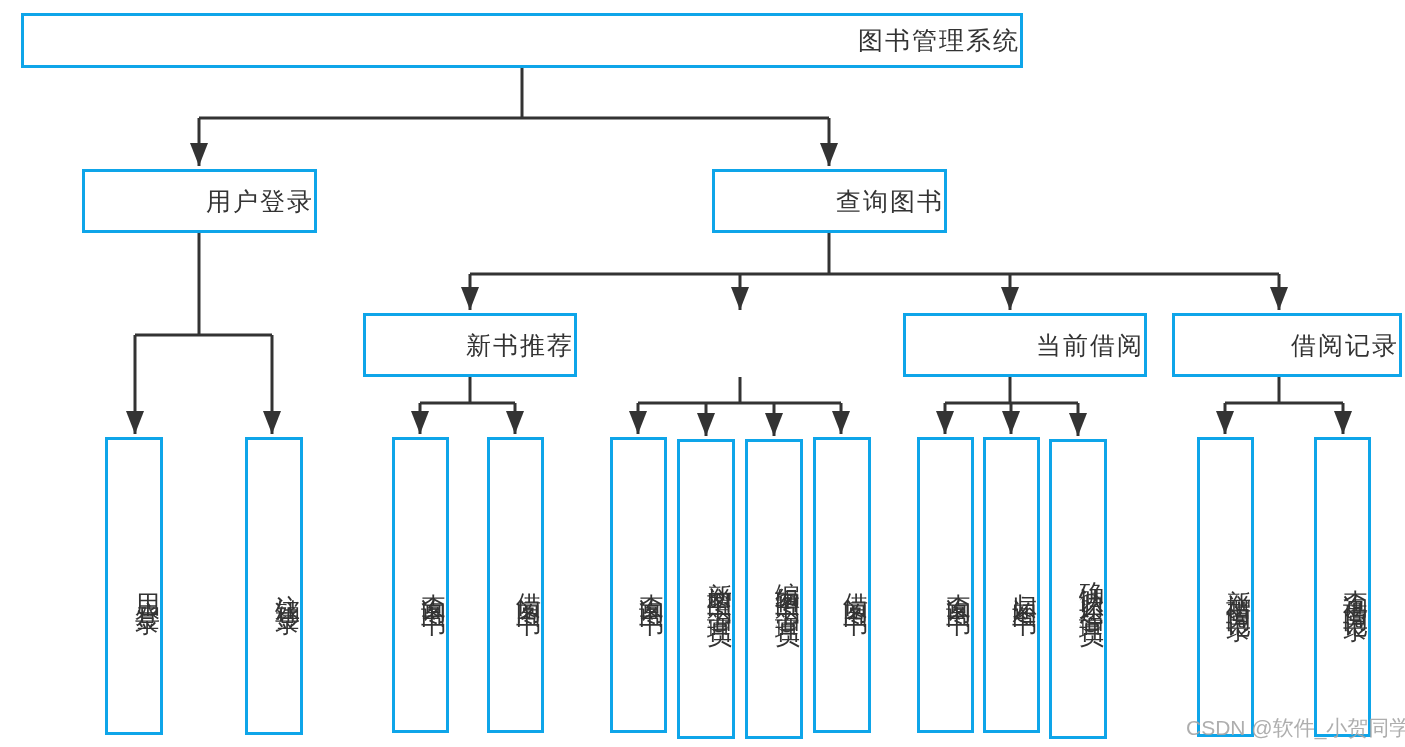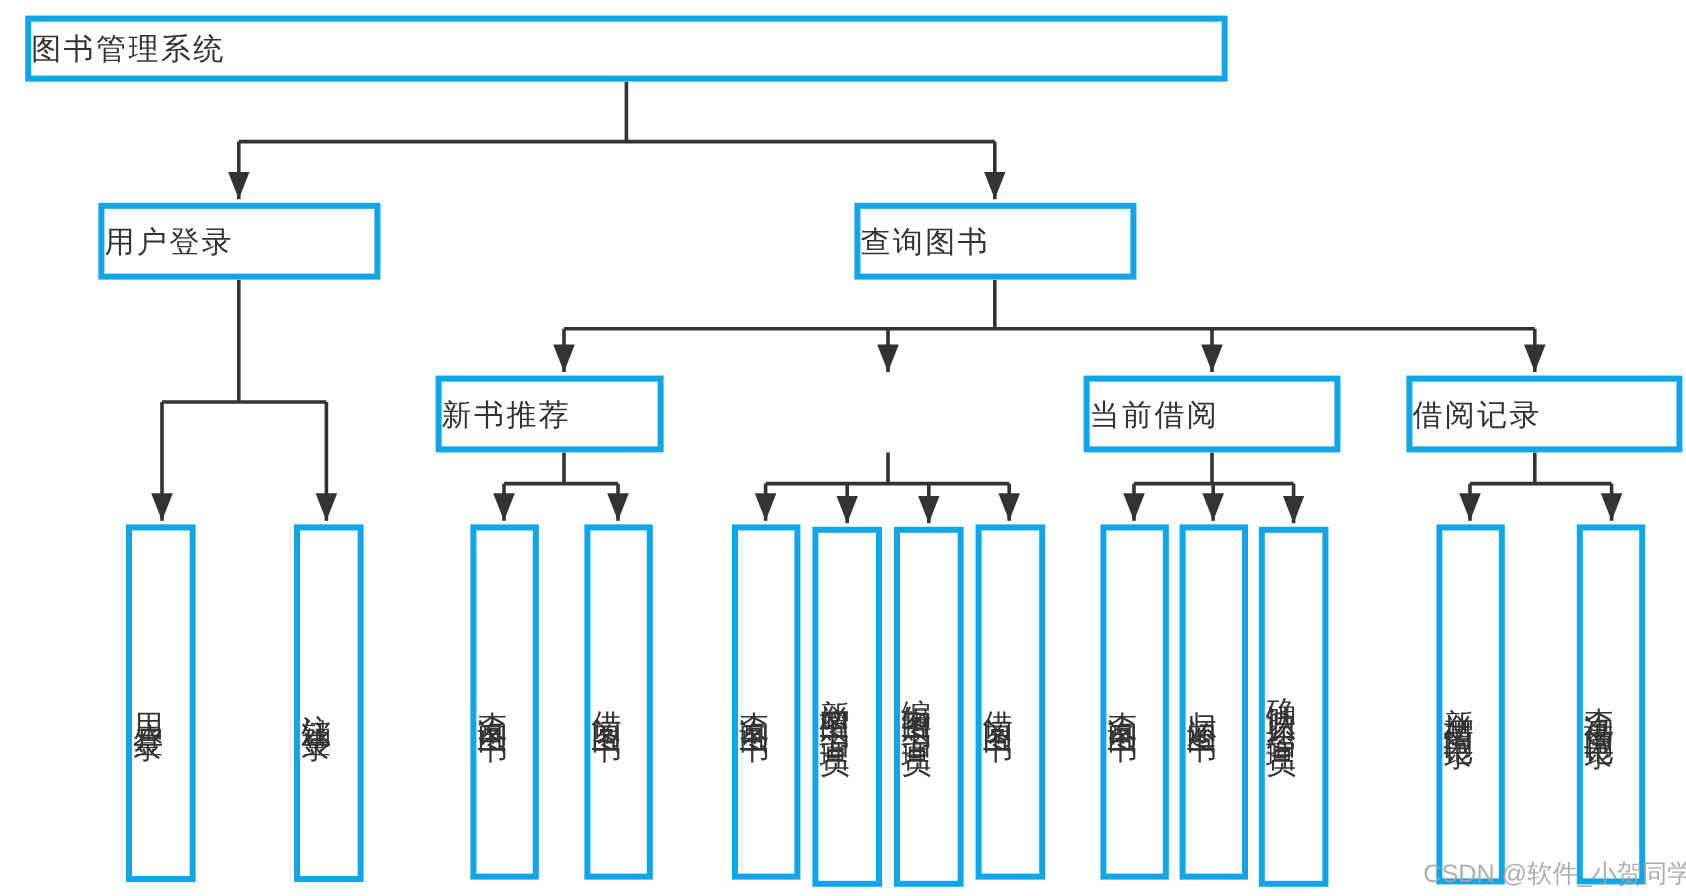--- a/index.html
+++ b/index.html
@@ -18,25 +18,25 @@
   #edges {
     position: absolute;
     left: 0;
     top: 0;
     pointer-events: none;
   }
   .box {
     position: absolute;
     box-sizing: border-box;
     background: #ffffff;
-    border: 5px solid #0ea5e9;
+    border: 3px solid #0ea5e9;
     color: #333333;
     display: flex;
     align-items: center;
-    justify-content: flex-start;
+    justify-content: flex-end;
     text-align: center;
   }
   .h-label {
     font-size: 25px;
     letter-spacing: 2px;
     white-space: nowrap;
   }
   .v-label {
     writing-mode: vertical-rl;
     text-orientation: mixed;
@@ -114,24 +114,24 @@
     <span class="h-label">图书管理系统</span>
   </div>
 
   <div class="box" style="left:82px; top:169px; width:235px; height:64px;">
     <span class="h-label">用户登录</span>
   </div>
   <div class="box" style="left:712px; top:169px; width:235px; height:64px;">
     <span class="h-label">查询图书</span>
   </div>
 
-  <div class="box" style="left:363px; top:313px; width:190px; height:64px;font-family:Liberation Mono, monospace;">
+  <div class="box" style="left:363px; top:313px; width:214px; height:64px;font-family:Liberation Mono, monospace;">
     <span class="h-label">新书推荐</span>
   </div>
-  <div class="box" style="left:903px; top:313px; width:214px; height:64px;">
+  <div class="box" style="left:903px; top:313px; width:244px; height:64px;">
     <span class="h-label">当前借阅</span>
   </div>
   <div class="box" style="left:1172px; top:313px; width:230px; height:64px;">
     <span class="h-label">借阅记录</span>
   </div>
 
   <div class="box" style="left:105px; top:437px; width:58px; height:298px;">
     <span class="v-label">用户登录</span>
   </div>
   <div class="box" style="left:245px; top:437px; width:58px; height:298px;">

